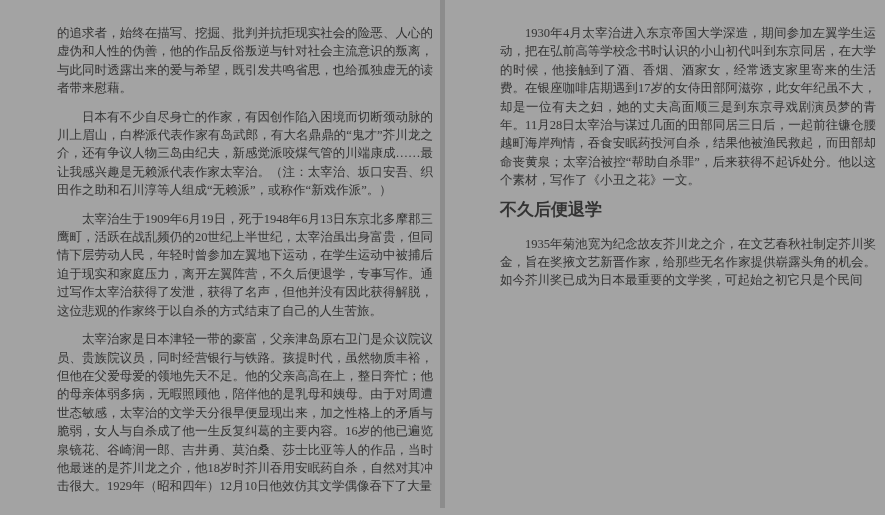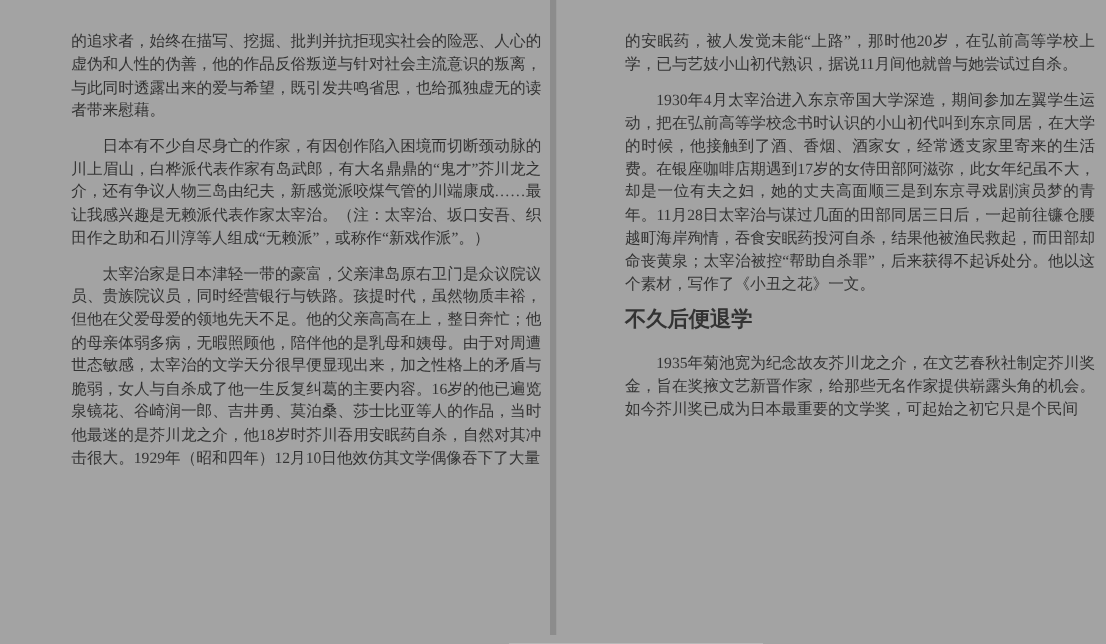--- a/index.html
+++ b/index.html
@@ -56,25 +56,25 @@
   }
 </style>
 </head>
 <body>
 
 <div class="spread">
 
   <div class="page page-left">
     <p>的追求者，始终在描写、挖掘、批判并抗拒现实社会的险恶、人心的虚伪和人性的伪善，他的作品反俗叛逆与针对社会主流意识的叛离，与此同时透露出来的爱与希望，既引发共鸣省思，也给孤独虚无的读者带来慰藉。</p>
     <p class="indent">日本有不少自尽身亡的作家，有因创作陷入困境而切断颈动脉的川上眉山，白桦派代表作家有岛武郎，有大名鼎鼎的“鬼才”芥川龙之介，还有争议人物三岛由纪夫，新感觉派咬煤气管的川端康成……最让我感兴趣是无赖派代表作家太宰治。（注：太宰治、坂口安吾、织田作之助和石川淳等人组成“无赖派”，或称作“新戏作派”。）</p>
+    <p class="indent">太宰治生于1909年6月19日，死于1948年6月13日东京北多摩郡三鹰町，活跃在战乱频仍的20世纪上半世纪，太宰治虽出身富贵，但同情下层劳动人民，年轻时曾参加左翼地下运动，在学生运动中被捕后迫于现实和家庭压力，离开左翼阵营，不久后便退学，专事写作。通过写作太宰治获得了发泄，获得了名声，但他并没有因此获得解脱，这位悲观的作家终于以自杀的方式结束了自己的人生苦旅。</p>
     <p class="indent">太宰治家是日本津轻一带的豪富，父亲津岛原右卫门是众议院议员、贵族院议员，同时经营银行与铁路。孩提时代，虽然物质丰裕，但他在父爱母爱的领地先天不足。他的父亲高高在上，整日奔忙；他的母亲体弱多病，无暇照顾他，陪伴他的是乳母和姨母。由于对周遭世态敏感，太宰治的文学天分很早便显现出来，加之性格上的矛盾与脆弱，女人与自杀成了他一生反复纠葛的主要内容。16岁的他已遍览泉镜花、谷崎润一郎、吉井勇、莫泊桑、莎士比亚等人的作品，当时他最迷的是芥川龙之介，他18岁时芥川吞用安眠药自杀，自然对其冲击很大。1929年（昭和四年）12月10日他效仿其文学偶像吞下了大量</p>
   </div>
 
   <div class="page-divider"></div>
 
   <div class="page page-right">
-    <p>的安眠药，被人发觉未能“上路”，那时他20岁，在弘前高等学校上学，已与艺妓小山初代熟识，据说11月间他就曾与她尝试过自杀。</p>
     <p class="indent">1930年4月太宰治进入东京帝国大学深造，期间参加左翼学生运动，把在弘前高等学校念书时认识的小山初代叫到东京同居，在大学的时候，他接触到了酒、香烟、酒家女，经常透支家里寄来的生活费。在银座咖啡店期遇到17岁的女侍田部阿滋弥，此女年纪虽不大，却是一位有夫之妇，她的丈夫高面顺三是到东京寻戏剧演员梦的青年。11月28日太宰治与谋过几面的田部同居三日后，一起前往镰仓腰越町海岸殉情，吞食安眠药投河自杀，结果他被渔民救起，而田部却命丧黄泉；太宰治被控“帮助自杀罪”，后来获得不起诉处分。他以这个素材，写作了《小丑之花》一文。</p>
     <h2 class="section-heading">不久后便退学</h2>
     <p class="indent">1935年菊池宽为纪念故友芥川龙之介，在文艺春秋社制定芥川奖金，旨在奖掖文艺新晋作家，给那些无名作家提供崭露头角的机会。如今芥川奖已成为日本最重要的文学奖，可起始之初它只是个民间</p>
   </div>
 
 </div>
 
 </body></html>

